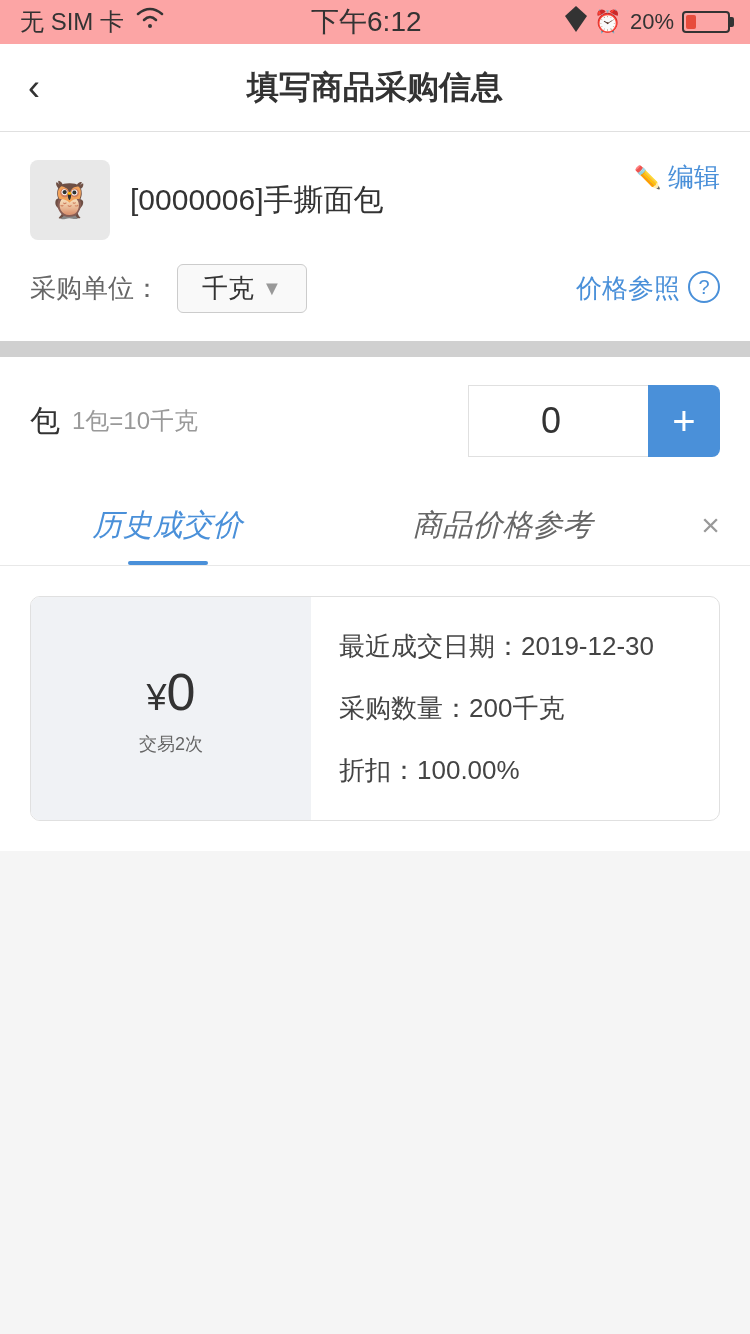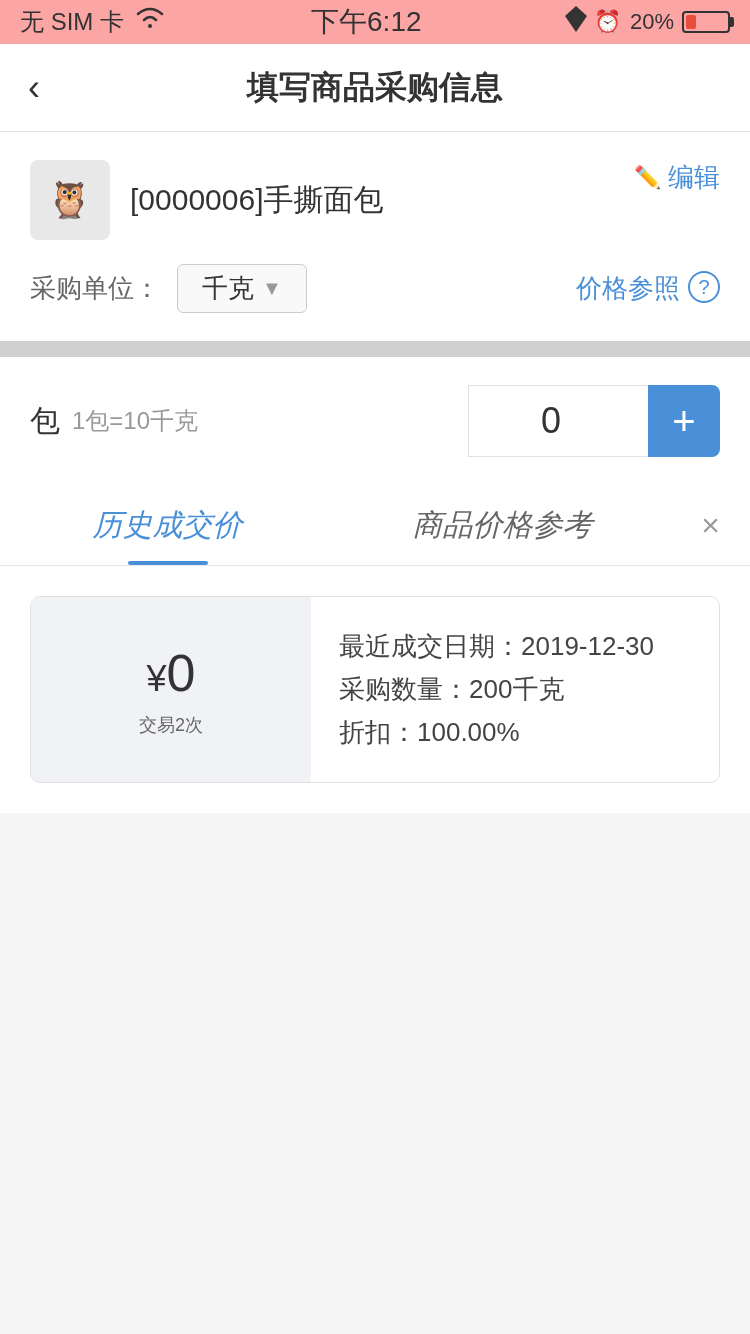--- a/index.html
+++ b/index.html
@@ -330,21 +330,21 @@
     .history-trade-count {
       font-size: 18px;
       color: #666;
       margin-top: 10px;
     }
     .history-card-right {
       flex: 1;
       padding: 30px 28px;
       display: flex;
       flex-direction: column;
-      gap: 4px;
+      gap: 23px;
     }
     .history-detail-row {
       font-size: 26px;
       color: #444;
       line-height: 1.5;
     }
 
     
     .main-content-bg {
       width: 750px;

